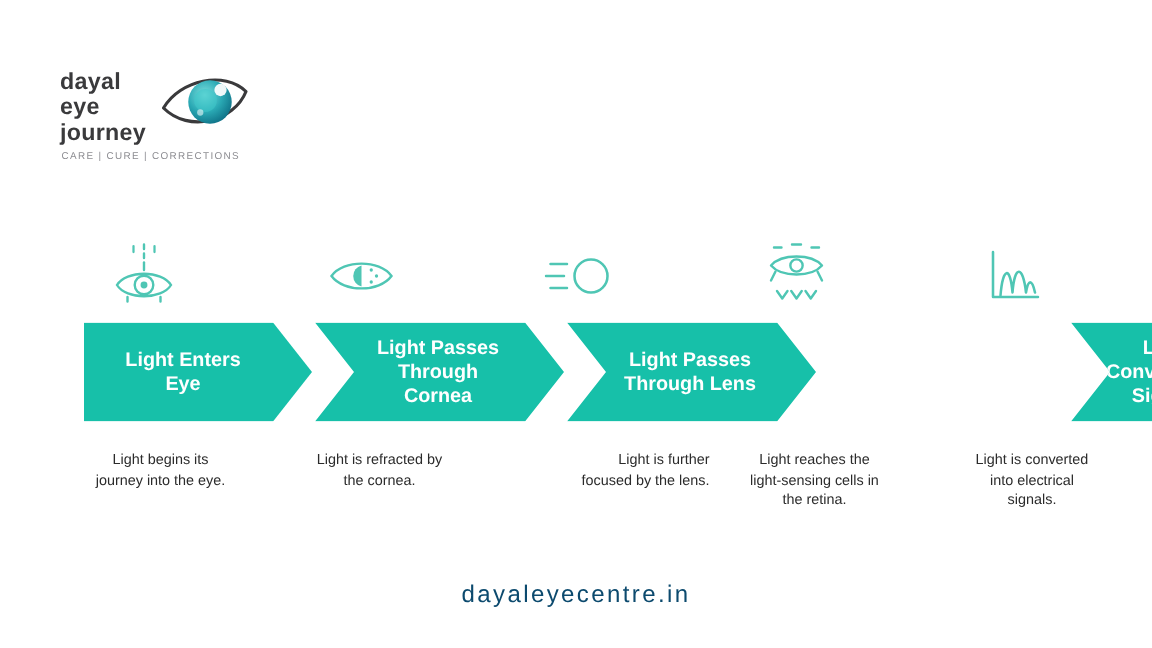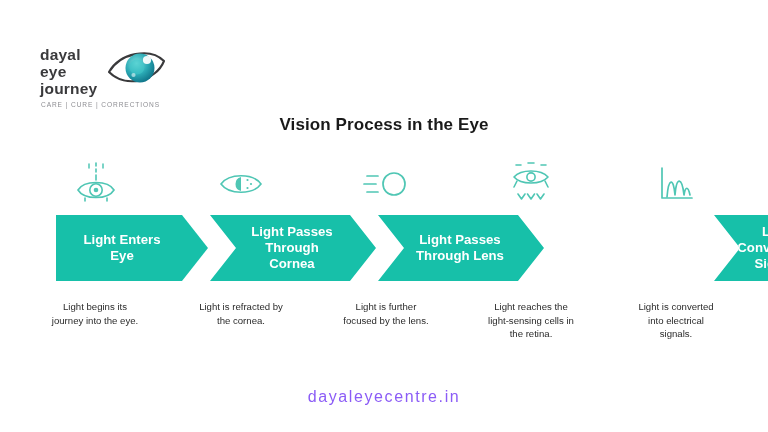--- a/index.html
+++ b/index.html
@@ -47,30 +47,30 @@
     color:#ffffff;font-weight:bold;font-size:13.2px;line-height:16px;
     text-align:center;display:block;
   }
   .c1{left:0;width:152px;clip-path:polygon(0 0,126px 0,152px 50%,126px 100%,0 100%);padding-right:20px;}
   .c2{left:154px;width:166px;clip-path:polygon(0 0,140px 0,166px 50%,140px 100%,0 100%,26px 50%);padding-left:16px;padding-right:18px;}
   .c3{left:322px;width:166px;clip-path:polygon(0 0,140px 0,166px 50%,140px 100%,0 100%,26px 50%);padding-left:16px;padding-right:18px;}
   .c4{left:490px;width:166px;clip-path:polygon(0 0,140px 0,166px 50%,140px 100%,0 100%,26px 50%);padding-left:16px;padding-right:18px;}
   .c5{left:658px;width:110px;clip-path:polygon(0 0,110px 0,110px 100%,0 100%,26px 50%);padding-left:18px;}
 
   
-  .caps{position:absolute;left:20px;top:300px;width:728px;height:60px;text-decoration:underline;}
+  .caps{position:absolute;left:32px;top:300px;width:728px;height:60px;text-decoration:underline;}
   .cap{
     position:absolute;top:0;width:150px;text-align:center;
     font-size:9.6px;line-height:13.5px;color:#2b2b2b;
   }
 
   
   .footer{
     position:absolute;left:0;top:388px;width:768px;text-align:center;
-    font-size:16px;color:#8b5cf6;letter-spacing:1.6px;
+    font-size:16px;color:#0c4a6e;letter-spacing:1.6px;
   }
 </style>
 </head>
 <body>
 
 <div id="stage">
 
   <div class="logo">
     <div class="logo-words">
       <div>dayal</div>
@@ -89,21 +89,20 @@
         <path d="M3 27 C14 8 44 2 58 16 C50 36 20 44 3 27 Z" fill="#ffffff" stroke="#3a3a3c" stroke-width="2.1" stroke-linejoin="round"></path>
         <circle cx="34" cy="23" r="14.5" fill="url(#irisG)"></circle>
         <circle cx="31" cy="22" r="7.6" fill="#3ec9cb" opacity="0.55"></circle>
         <circle cx="41" cy="15" r="4.1" fill="#ffffff" opacity="0.92"></circle>
         <circle cx="27.5" cy="30" r="2.1" fill="#ffffff" opacity="0.55"></circle>
       </svg>
     </div>
   </div>
   <div class="logo-tag">CARE | CURE | CORRECTIONS</div>
 
-  <div class="title">Vision Process in the Eye</div>
 
   <div class="icon-row">
 
     <div class="icon-cell" style="left:16px;">
       <svg width="42" height="44" viewBox="0 0 42 44" fill="none" stroke="#4fc6b4" stroke-width="1.6" stroke-linecap="round">
         <path d="M14 2 v4" stroke-width="1.5"></path>
         <path d="M21 1 v3 M21 7 v3" stroke-dasharray="3 3"></path>
         <path d="M28 2 v4" stroke-width="1.5"></path>
         <path d="M21 13 v5"></path>
         <path d="M3 28 C9 18 33 18 39 28 C33 38 9 38 3 28 Z"></path>
@@ -164,20 +163,20 @@
       <span>Light Passes<br>Through Lens</span>
     </div>
     <div class="chev c5">
       <span>Light<br>Converted to<br>Signals</span>
     </div>
   </div>
 
   <div class="caps">
     <div class="cap" style="left:0px;">Light begins its<br>journey into the eye.</div>
     <div class="cap" style="left:146px;text-align:center;">Light is refracted by<br>the cornea.</div>
-    <div class="cap" style="left:291px;">Light is further<br>focused by the lens.</div>
+    <div class="cap" style="left:291px;text-align:right;">Light is further<br>focused by the lens.</div>
     <div class="cap" style="left:581px;">Light is converted<br>into electrical<br>signals.</div>
     <div class="cap" style="left:436px;">Light reaches the<br>light-sensing cells in<br>the retina.</div>
   </div>
 
   <div class="footer">dayaleyecentre.in</div>
 
 </div>
 
 </body></html>

